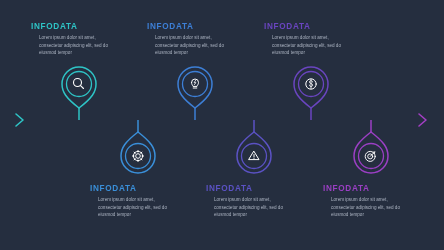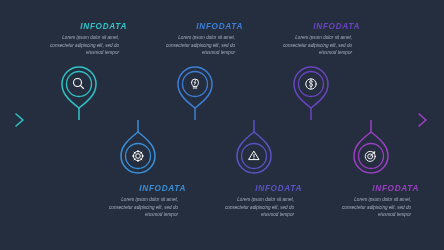--- a/index.html
+++ b/index.html
@@ -18,23 +18,22 @@
   #timeline-svg {
     position: absolute;
     left: 0;
     top: 0;
     width: 444px;
     height: 250px;
   }
   .text-block {
     position: absolute;
     width: 96px;
-    text-align: right;
+    text-align: left;
     pointer-events: none;
-    font-style: italic;
   }
   .block-title {
     font-size: 8.2px;
     font-weight: bold;
     letter-spacing: 0.7px;
     margin: 0 0 3px 0;
     line-height: 1;
   }
   .block-body {
     font-size: 4.6px;

